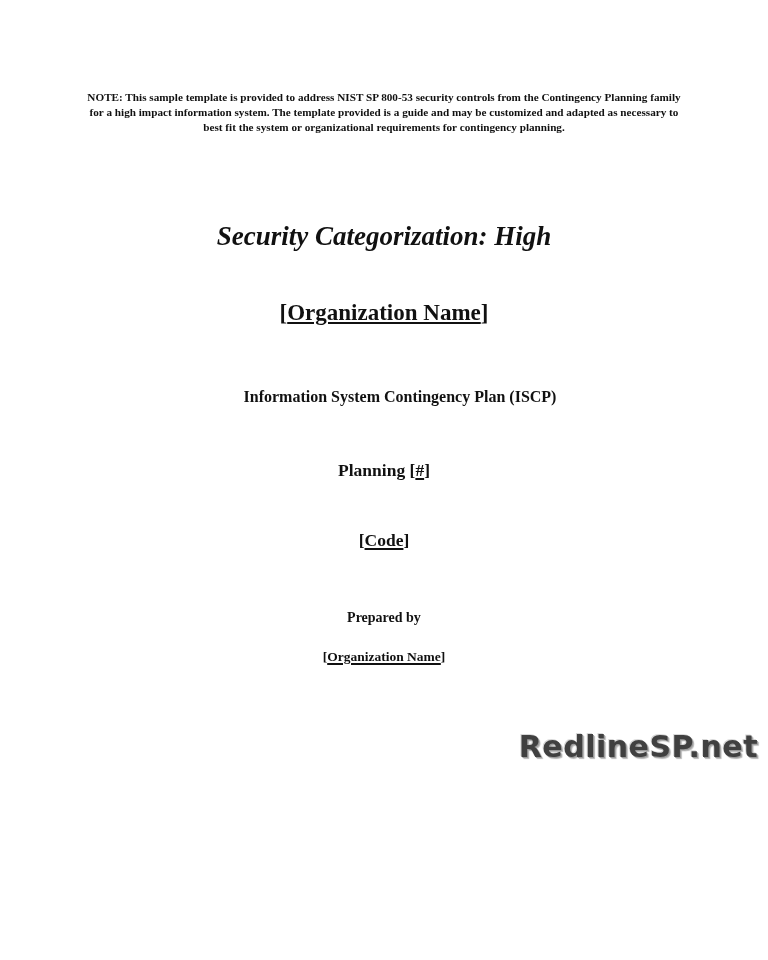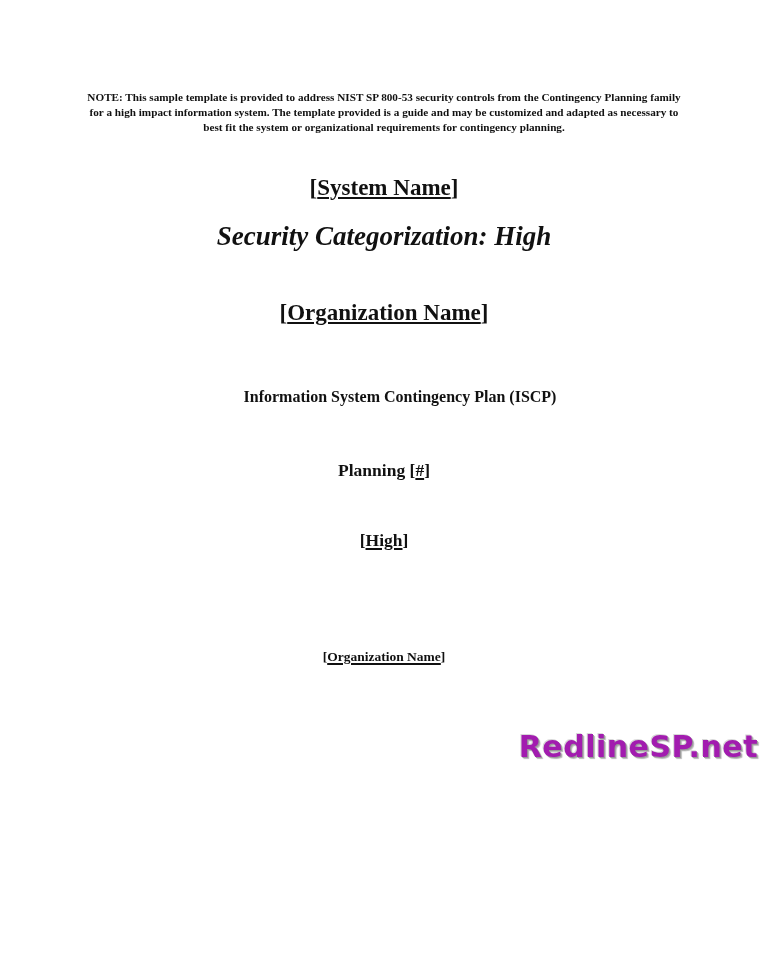--- a/index.html
+++ b/index.html
@@ -14,49 +14,47 @@
     .seccat { top: 221px; font-size: 27px; font-style: italic; }
     .orgname { top: 300px; font-size: 23px; }
     .iscp { top: 388px; font-size: 16px; padding-left: 16px; }
     .version { top: 460px; font-size: 17.5px; }
     .date { top: 530px; font-size: 17.5px; }
     .prepared { top: 610px; font-size: 14px; }
     .addr { top: 648px; font-size: 13.5px; line-height: 17px; }
     u { text-decoration: underline; text-decoration-thickness: 1.5px; text-underline-offset: 2px; }
     .watermark {
       position: absolute; right: 10px; bottom: 16px; font-family: "DejaVu Sans", sans-serif;
-      font-weight: bold; font-size: 30px; color: #a21caf; letter-spacing: 0.5px;
+      font-weight: bold; font-size: 30px; color: #404040; letter-spacing: 0.5px;
       text-shadow: 1px 1px 0 #9a9a9a, 2px 2px 1px #b8b8b8, -1px -1px 0 #d8d8d8;
     }
   </style>
 </head>
 <body>
 
 <div class="page">
   <div class="center note">NOTE: This sample template is provided to address NIST SP 800-53 security controls from the Contingency Planning family for a high impact information system.  The template provided is a guide and may be customized and adapted as necessary to best fit the system or organizational requirements for contingency planning.</div>
 
-  <div class="center sysname">
-    <span>[</span><u>System Name</u><span>]</span>
-  </div>
 
   <div class="center seccat">Security Categorization: High</div>
 
   <div class="center orgname">
     <span>[</span><u>Organization Name</u><span>]</span>
   </div>
 
   <div class="center iscp">Information System Contingency Plan (ISCP)</div>
 
   <div class="center version">
     <span>Planning </span><span>[</span><u>#</u><span>]</span>
   </div>
 
   <div class="center date">
-    <span>[</span><u>High</u><span>]</span>
+    <span>[</span><u>Code</u><span>]</span>
   </div>
 
+  <div class="center prepared">Prepared by</div>
 
   <div class="center addr">
     <div><span>[</span><u>Organization Name</u><span>]</span></div>
   </div>
 
   <div class="watermark">RedlineSP.net</div>
 </div>
 
 </body></html>

